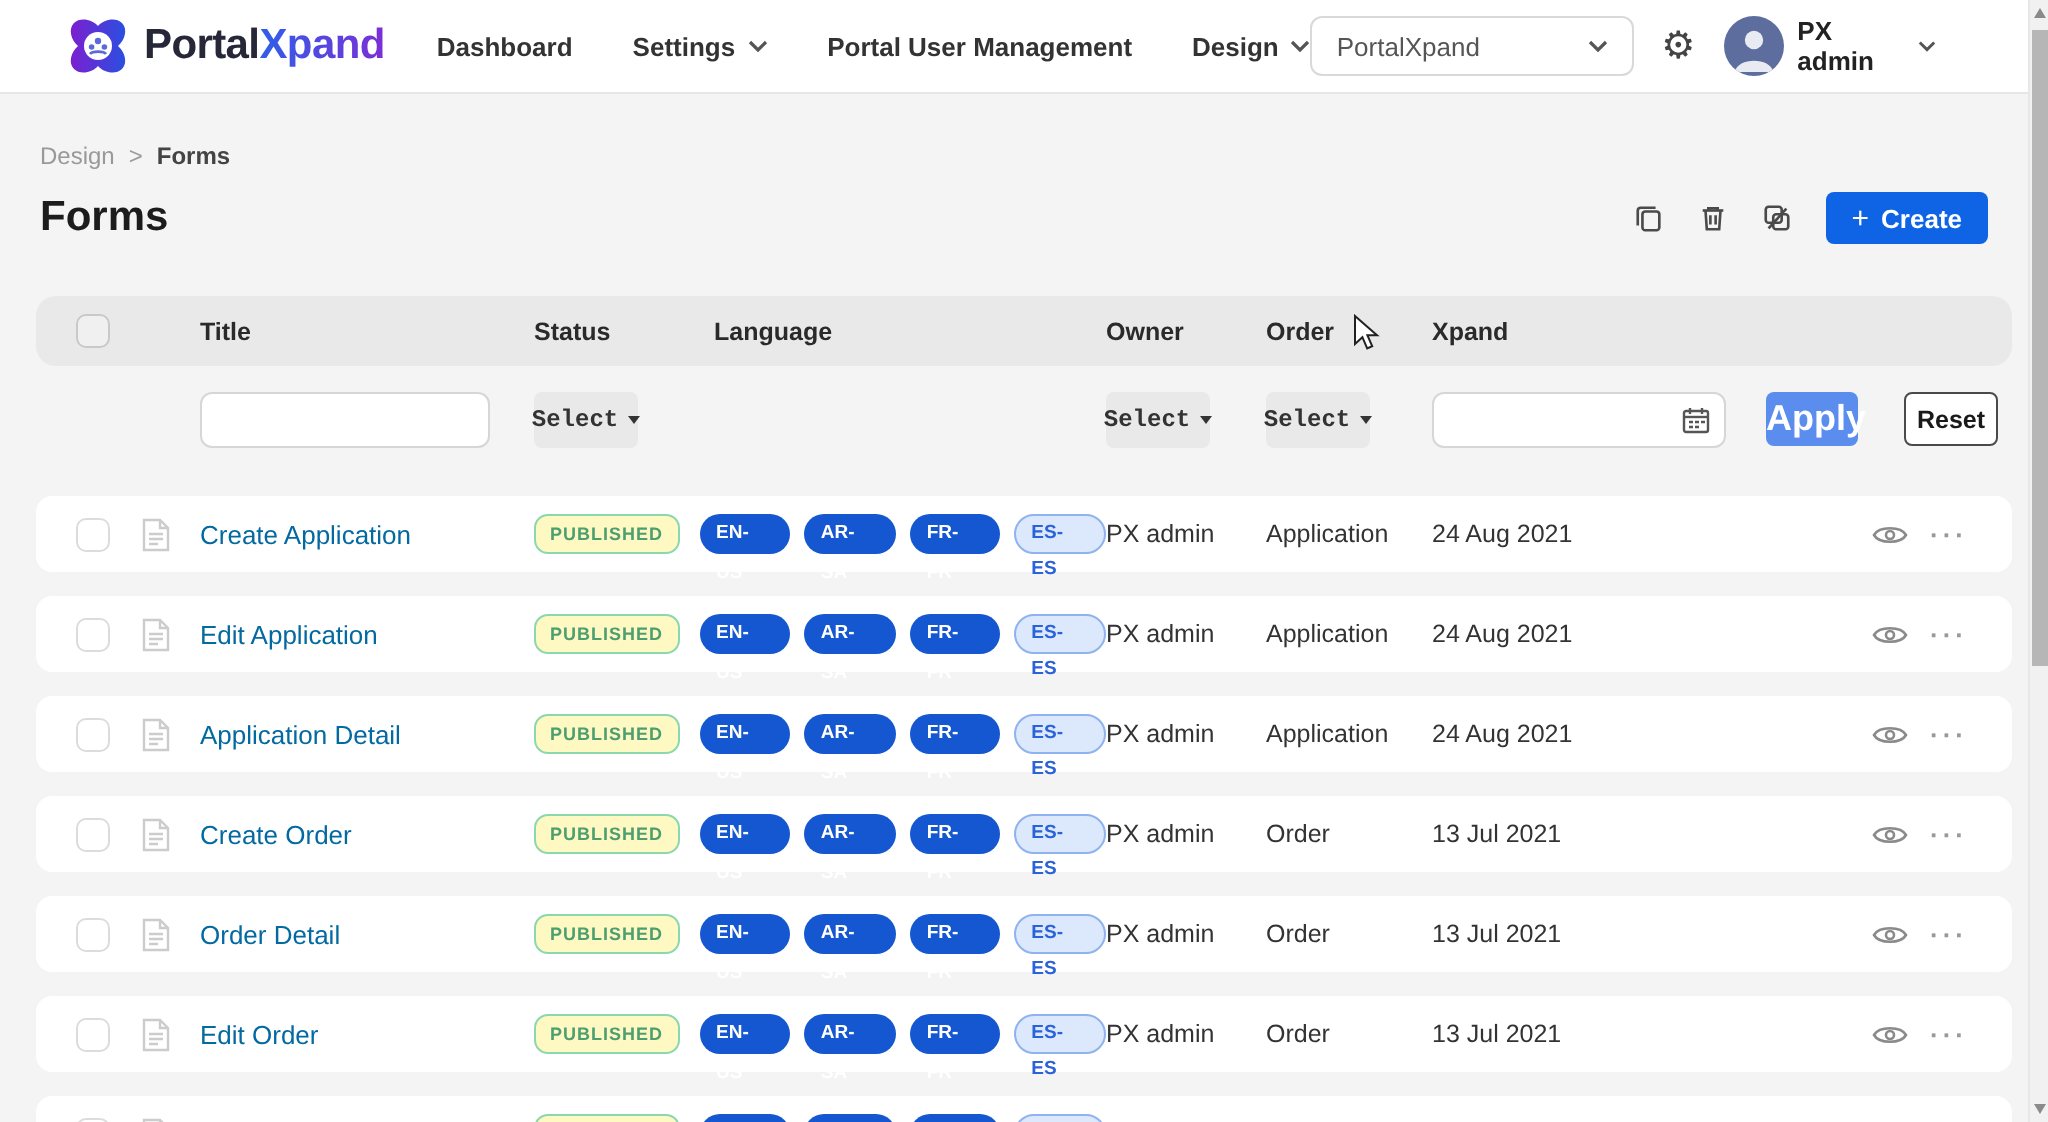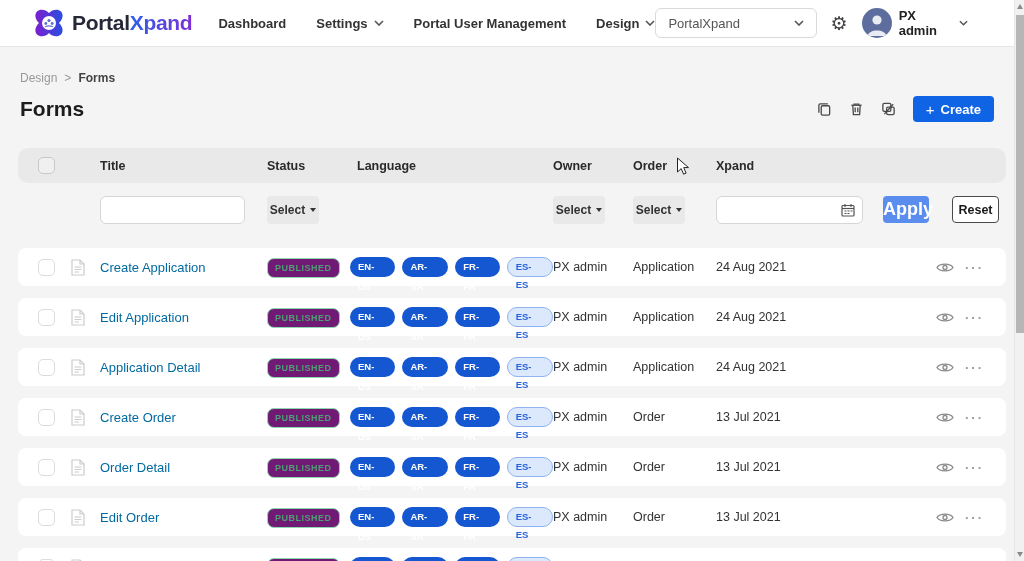--- a/index.html
+++ b/index.html
@@ -52,41 +52,41 @@
   .thead { position:absolute; top:148px; left:18px; width:988px; height:35px; background:#e9e9e9; border-radius:10px;
            font-size:12.5px; font-weight:700; color:#2a2a2a; }
   .th-check { margin-left:20px; width:17px; height:17px; border:1px solid #c9c9c9; border-radius:5px; background:#f0f0f0; cursor:pointer; }
   .th-lang { padding-left:7px; }
 
   
   .filter-row { position:absolute; top:196px; left:18px; width:988px; height:28px; }
   .filter-input { width:145px; height:28px; border:1px solid #d6d6d6; border-radius:6px; background:#fff;
                   font-family:inherit; font-size:12.5px; padding:0 8px; color:#333; outline:none; }
   .select-btn { width:52px; height:28px; background:#e9e9e9; border:none; border-radius:4px; font-size:12px; font-weight:600;
-                color:#333; display:flex; align-items:center; justify-content:center; gap:5px; cursor:pointer; font-family:Liberation Sans, sans-serif; }
+                color:#333; display:flex; align-items:center; justify-content:center; gap:5px; cursor:pointer; font-family:Liberation Mono, monospace; }
   .caret { width:0; height:0; border-left:3.5px solid transparent; border-right:3.5px solid transparent; border-top:4px solid #333; }
   .date-wrap { position:relative; width:147px; height:28px; }
   .date-input { width:147px; height:28px; border:1px solid #d6d6d6; border-radius:6px; background:#fff;
                 font-family:inherit; font-size:12.5px; padding:0 26px 0 8px; color:#333; outline:none; }
   .cal-icon { position:absolute; right:8px; top:7px; width:14px; height:14px; }
   .cal-icon * { fill:none; stroke:#555; stroke-width:1.2; }
   .apply-btn { position:absolute; right:77px; top:0; width:46px; height:27px; background:#5a8ded; border:none; border-radius:4px;
                color:#fff; font-size:18px; font-weight:700; cursor:pointer; font-family:inherit; }
   .reset-btn { position:absolute; right:7px; top:0; width:47px; height:27px; background:#fff; border:1.5px solid #4a4a4a;
                border-radius:4px; color:#1a1a1a; font-size:12.5px; font-weight:700; cursor:pointer; font-family:inherit; }
 
   
   .rows { position:absolute; top:248px; left:18px; width:988px; }
   .row { height:38px; background:#fff; border-radius:8px; margin-bottom:12px; }
   .row-check { margin-left:20px; width:17px; height:17px; border:1px solid #dcdcdc; border-radius:5px; background:#fff; cursor:pointer; }
   .file-icon { margin-left:3px; width:14px; height:17px; }
   .file-icon * { fill:none; stroke:#ccc; stroke-width:1.2; }
   .row-title { font-size:13px; color:#0369a1; cursor:pointer; }
   .badge { display:inline-block; padding:4px 7px; font-size:9px; font-weight:700; letter-spacing:0.5px;
-           color:#4d9e70; background:#701a75; border:1px solid #8bd7ae; border-radius:7px; }
+           color:#4d9e70; background:#fef9c3; border:1px solid #8bd7ae; border-radius:7px; }
   .chips { display:flex; gap:7px; }
   .chip { height:20px; line-height:20px; padding:0 8px; border-radius:10px; background:#1557d0; color:#fff;
           font-size:9.5px; font-weight:700; cursor:pointer; }
   .chip-outline { background:#dce8fb; color:#2a62d9; border:1px solid #8fb2f0; line-height:18px; }
   .cell-text { font-size:12.5px; color:#333; }
   .row-actions { display:flex; align-items:center; gap:11px; padding-left:16px; }
   .eye-icon { width:18px; height:13px; cursor:pointer; }
   .eye-icon * { fill:none; stroke:#8a8a8a; stroke-width:1.3; }
   .dots { color:#999; font-weight:700; font-size:13px; letter-spacing:2px; cursor:pointer; line-height:1; }
 

